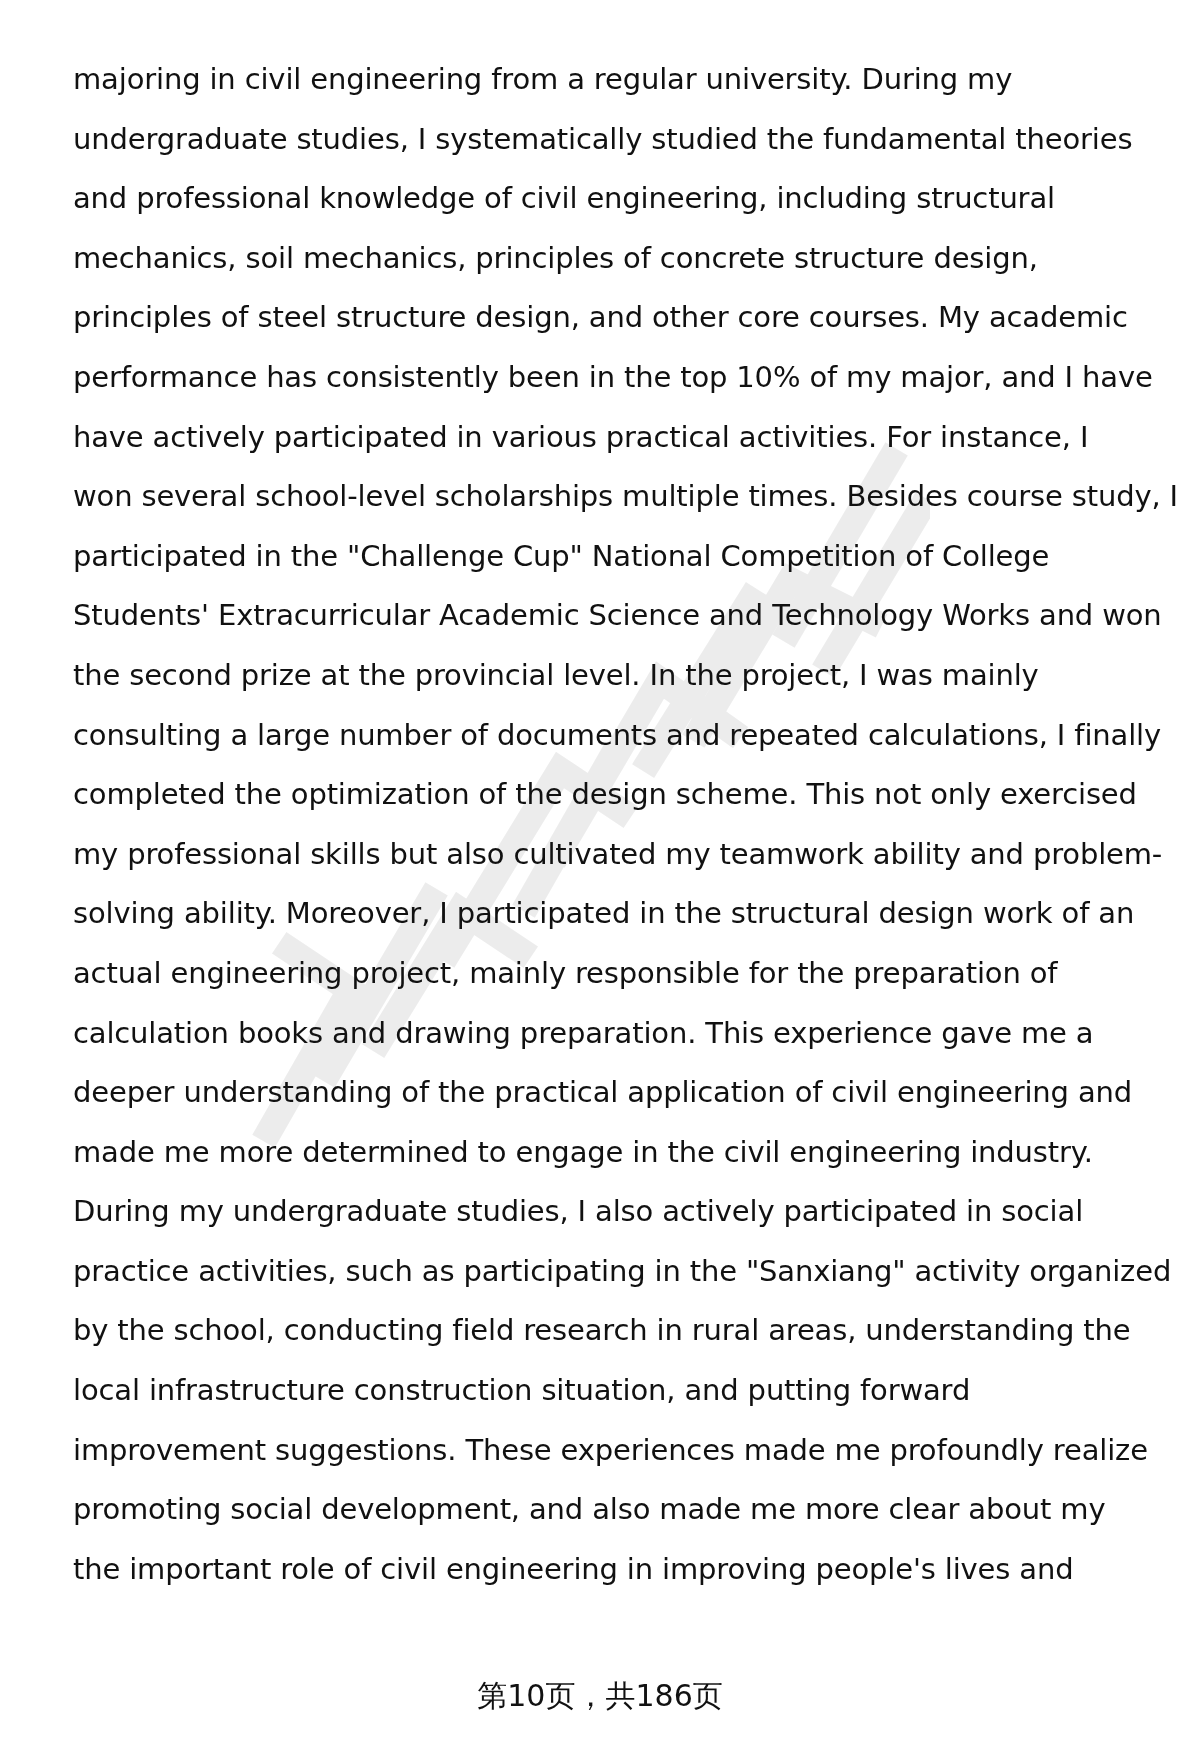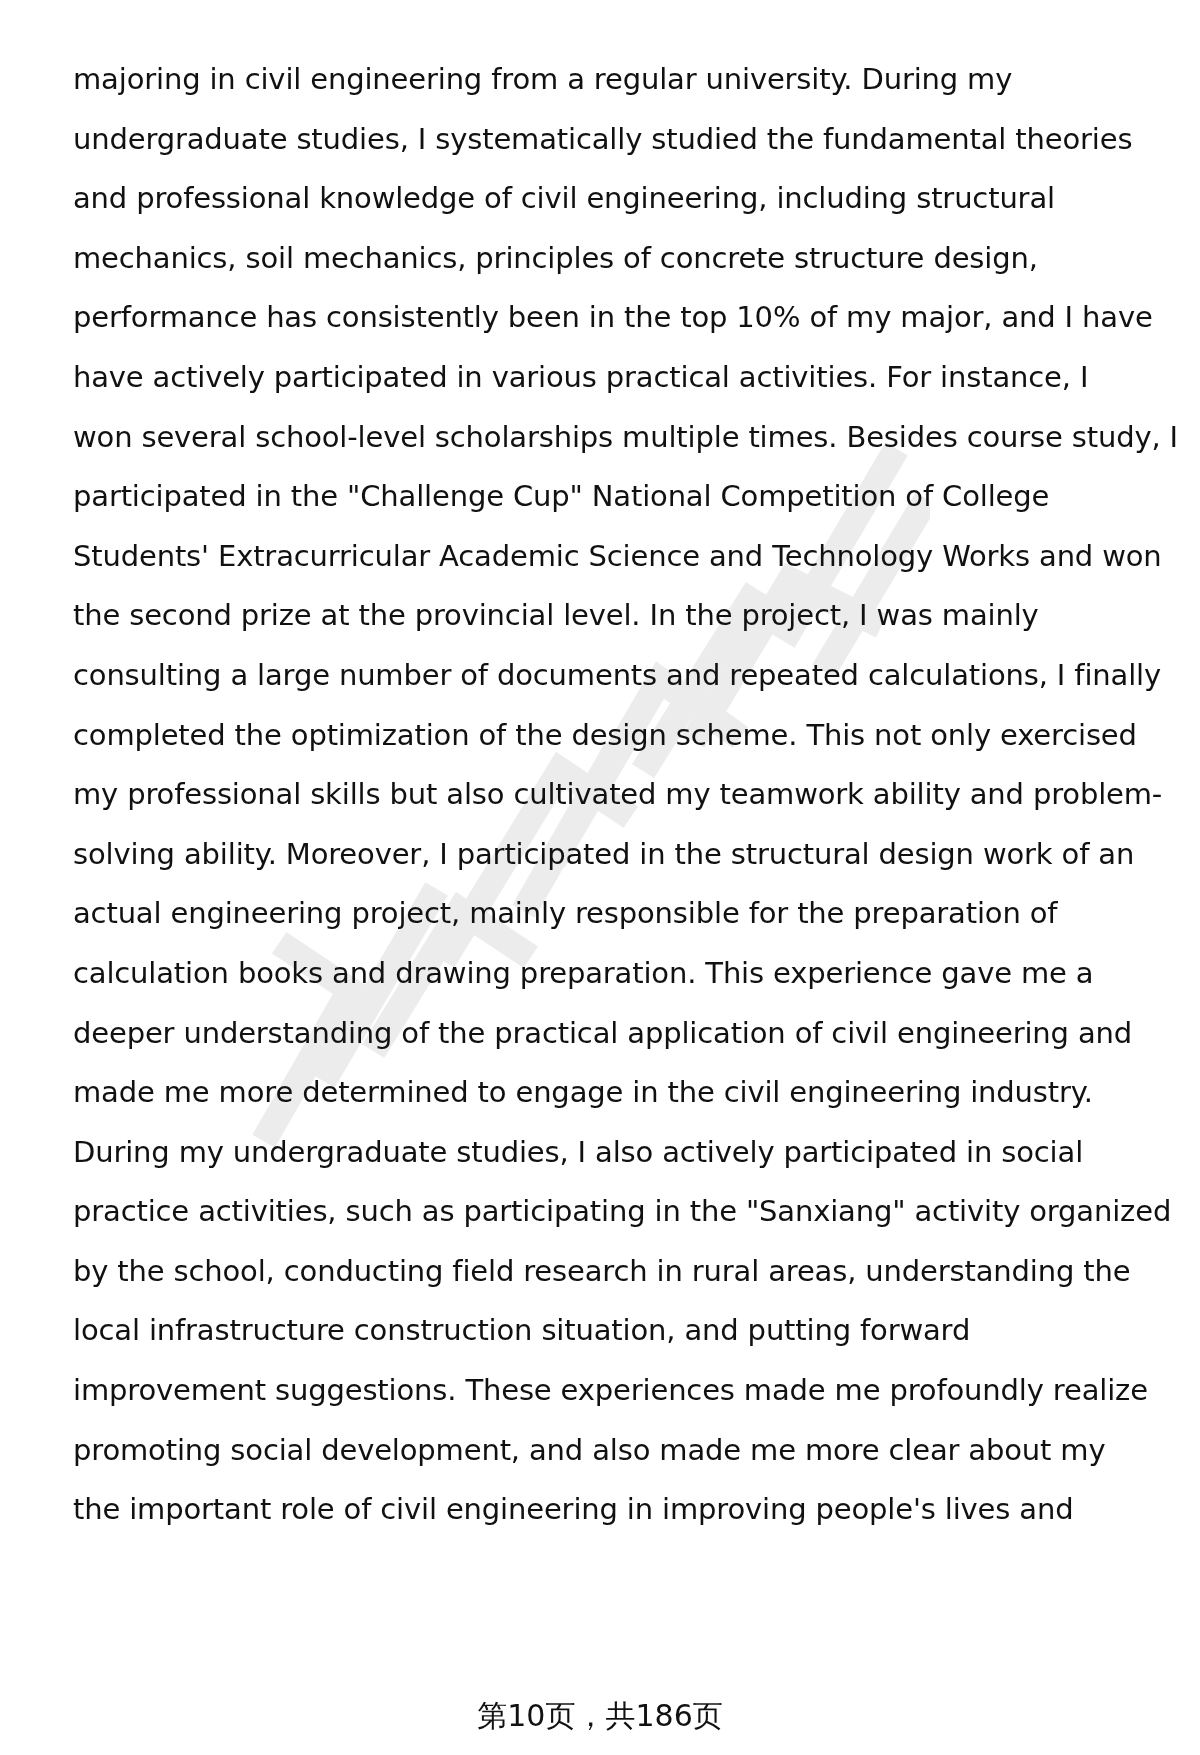--- a/index.html
+++ b/index.html
@@ -50,21 +50,20 @@
     }
     .footer {
       position: absolute;
       left: 0;
       width: 1200px;
       top: 1676px;
       text-align: center;
       font-size: 30px;
       color: #111111;
       font-family: "DejaVu Sans", "Liberation Sans", sans-serif;
-      margin-top: 20px;
     }
   </style>
 </head>
 <body>
 
 <div class="page">
 
   <svg class="watermark" viewBox="0 0 700 720" xmlns="http://www.w3.org/2000/svg">
     <g fill="none" stroke="#000" stroke-width="26" stroke-linecap="square">
 
@@ -79,20 +78,21 @@
       <path d="M560 200 L660 30"></path>
       <path d="M600 230 L690 80"></path>
     </g>
   </svg>
 
   <div class="body-text">
     <span class="line">majoring in civil engineering from a regular university. During my</span>
     <span class="line">undergraduate studies, I systematically studied the fundamental theories</span>
     <span class="line">and professional knowledge of civil engineering, including structural</span>
     <span class="line">mechanics, soil mechanics, principles of concrete structure design,</span>
+    <span class="line">principles of steel structure design, and other core courses. My academic</span>
     <span class="line">performance has consistently been in the top 10% of my major, and I have</span>
     <span class="line">have actively participated in various practical activities. For instance, I</span>
     <span class="line">won several school-level scholarships multiple times. Besides course study, I</span>
     <span class="line">participated in the "Challenge Cup" National Competition of College</span>
     <span class="line">Students' Extracurricular Academic Science and Technology Works and won</span>
     <span class="line">the second prize at the provincial level. In the project, I was mainly</span>
     <span class="line">consulting a large number of documents and repeated calculations, I finally</span>
     <span class="line">completed the optimization of the design scheme. This not only exercised</span>
     <span class="line">my professional skills but also cultivated my teamwork ability and problem-</span>
     <span class="line">solving ability. Moreover, I participated in the structural design work of an</span>

